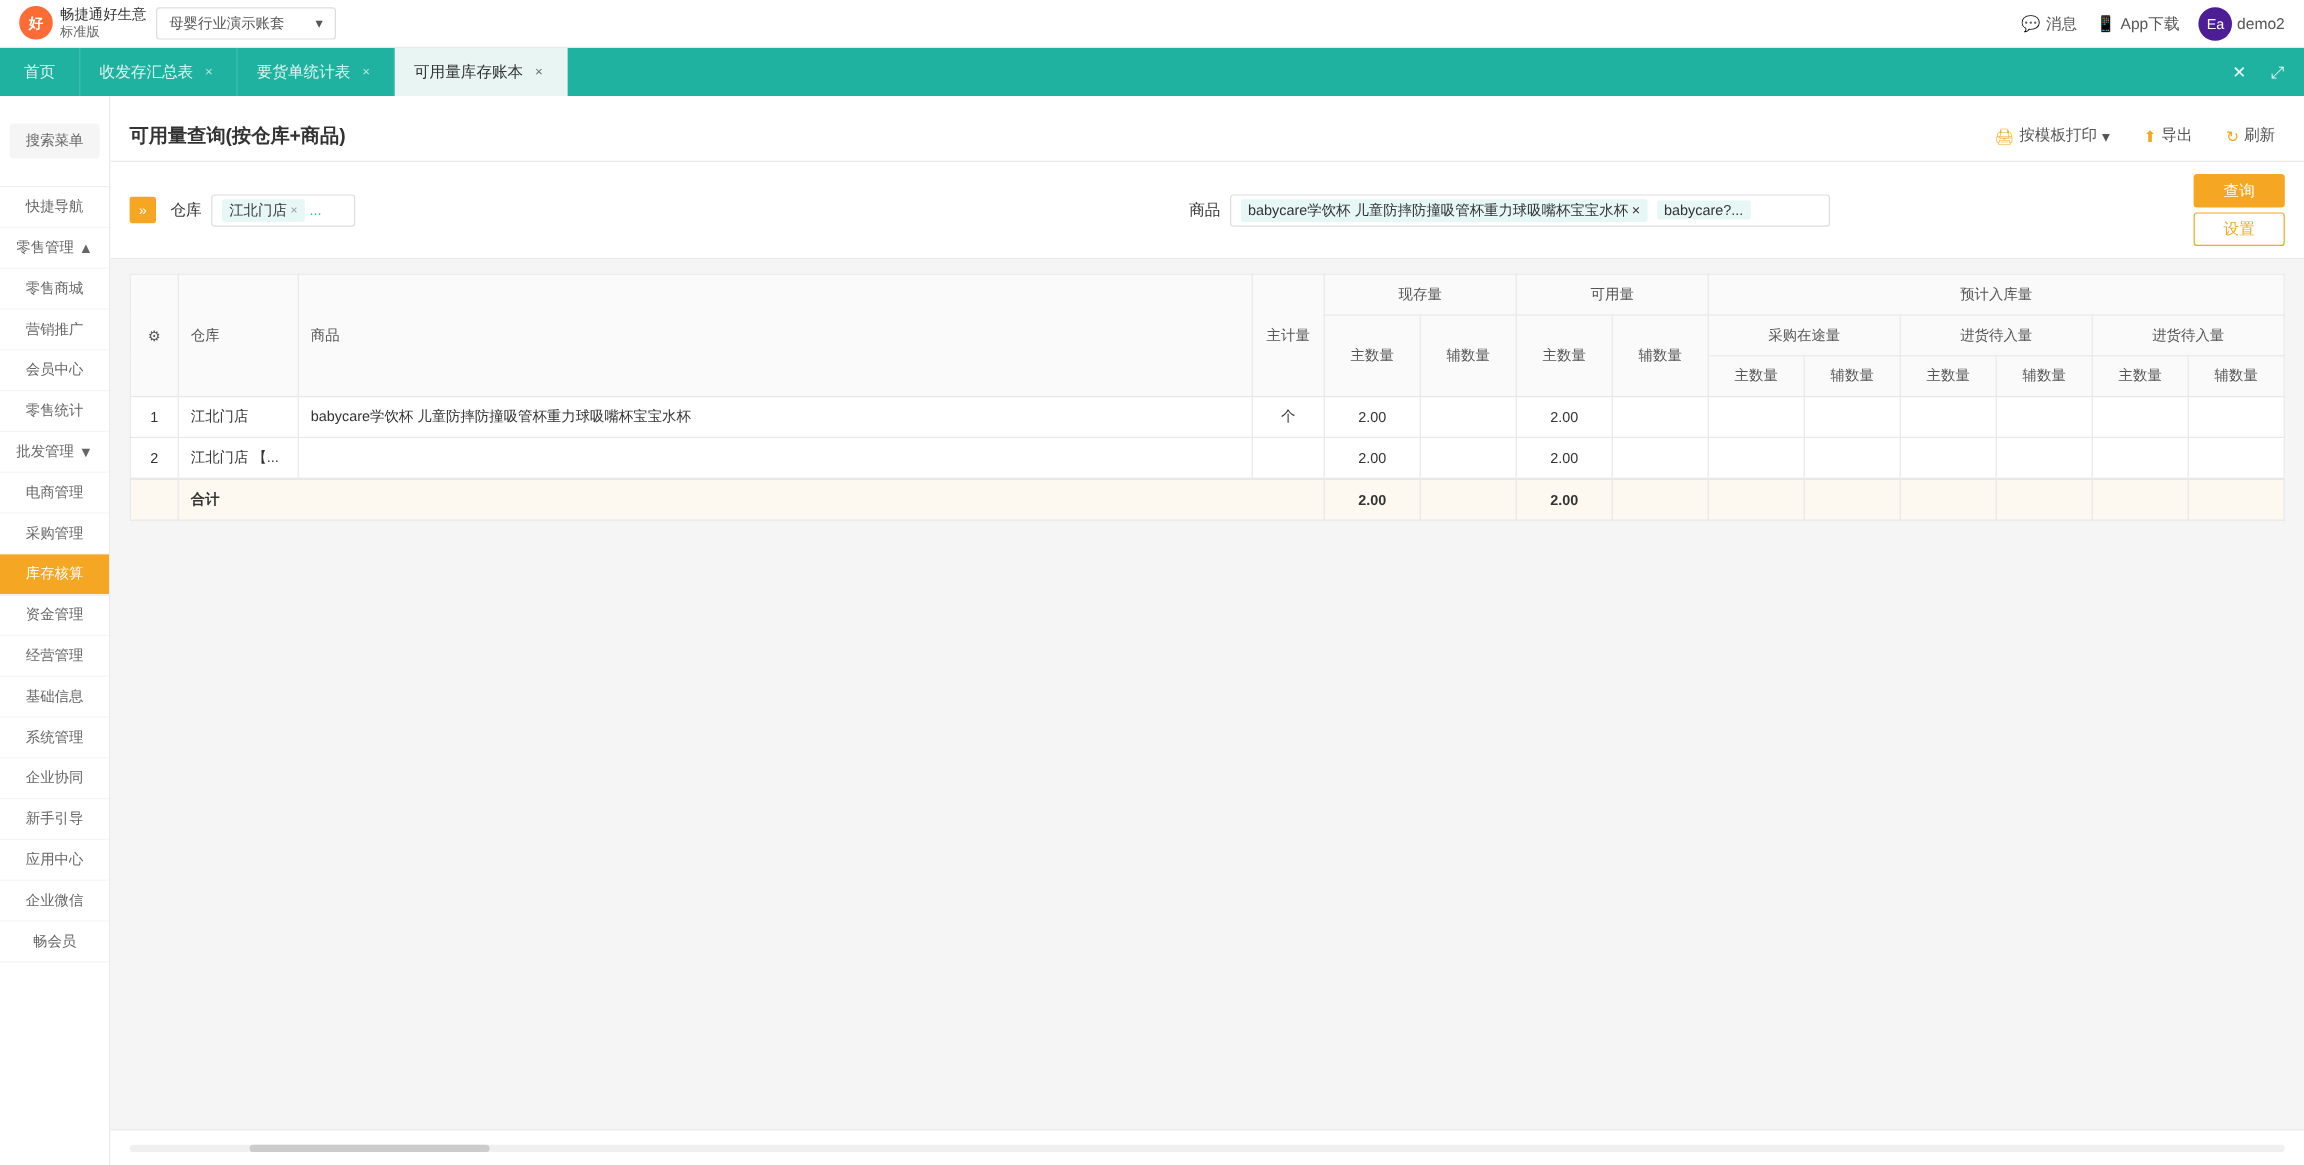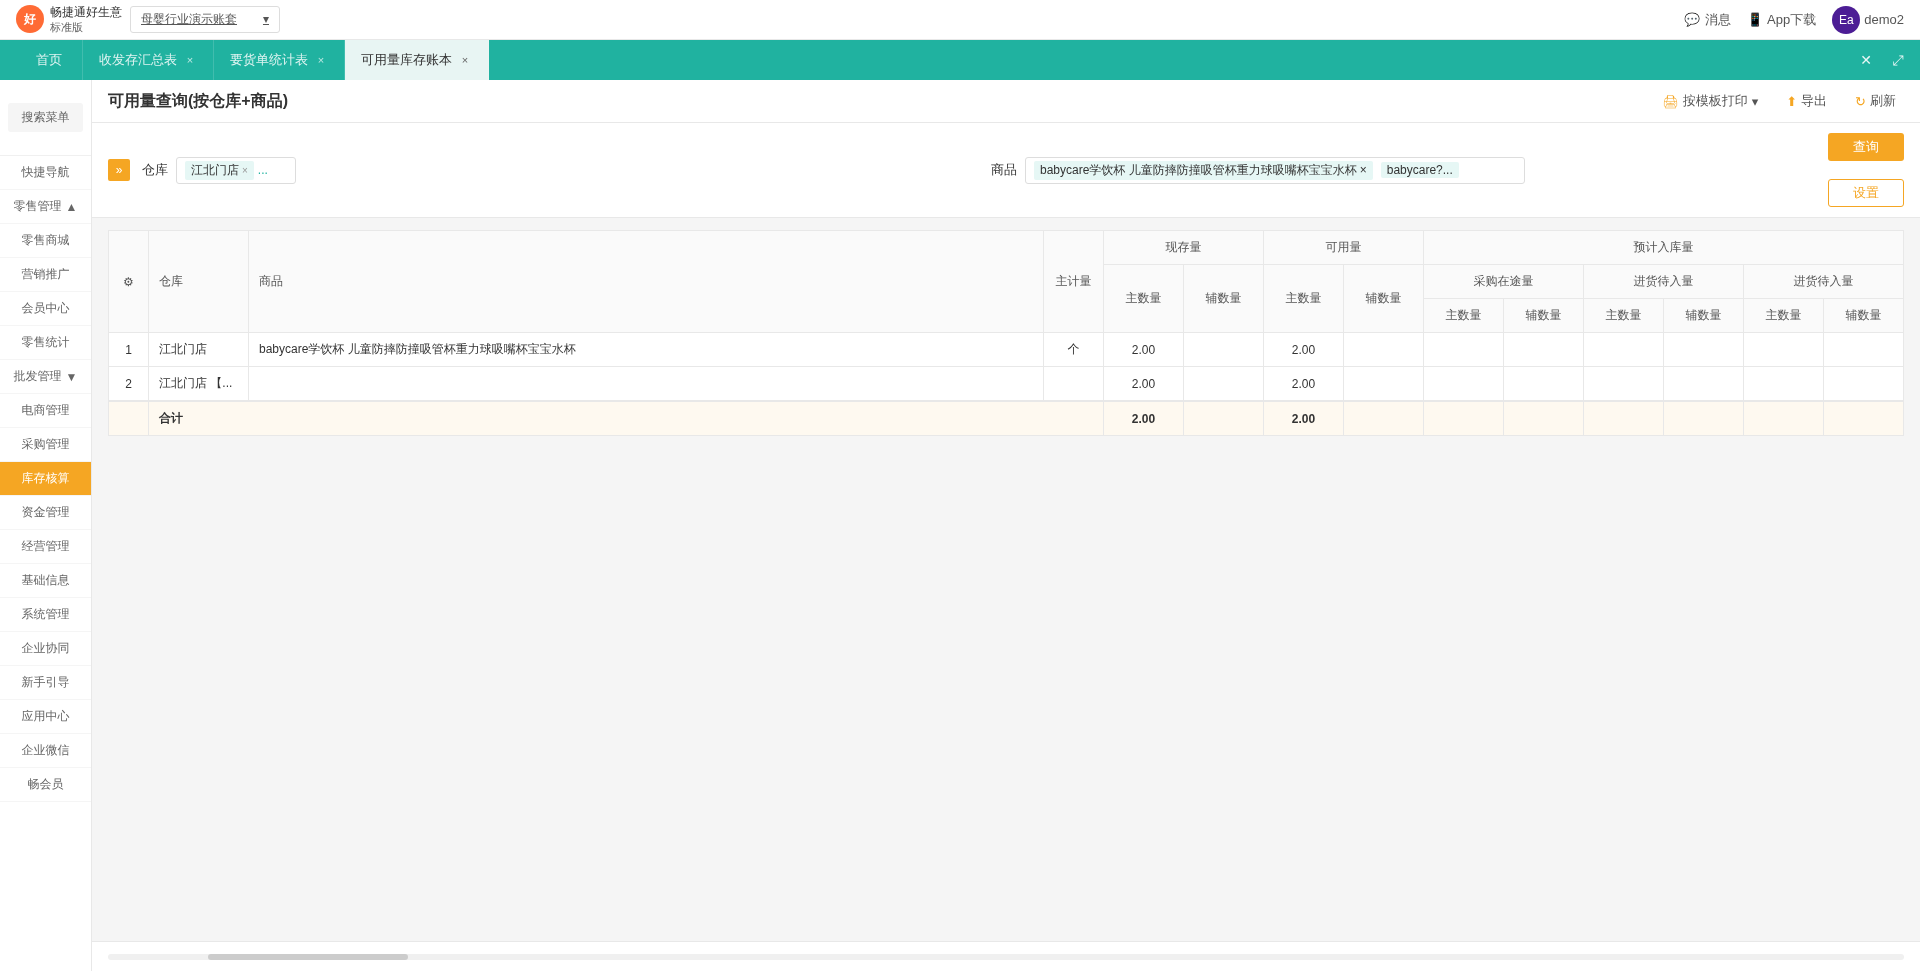--- a/index.html
+++ b/index.html
@@ -48,21 +48,20 @@
       display: flex;
       align-items: center;
       gap: 4px;
       padding: 4px 10px;
       border: 1px solid #ddd;
       border-radius: 3px;
       cursor: pointer;
       font-size: 12px;
       color: #555;
       min-width: 150px;
-      text-decoration: underline;
     }
     .top-header-right {
       display: flex;
       align-items: center;
       gap: 16px;
       font-size: 13px;
       color: #555;
     }
     .top-right-item {
       display: flex;
@@ -82,21 +81,21 @@
       font-size: 12px;
       overflow: hidden;
     }
 
     
     .nav-bar {
       height: 40px;
       background: #20b2a0;
       display: flex;
       align-items: center;
-      padding: 0 0 0 16px;
+      padding: 0 0 0 0;
       position: relative;
     }
     .nav-tab {
       height: 40px;
       display: flex;
       align-items: center;
       padding: 0 16px;
       font-size: 13px;
       color: rgba(255,255,255,0.85);
       cursor: pointer;
@@ -188,21 +187,21 @@
     
     .content-area {
       flex: 1;
       display: flex;
       flex-direction: column;
       overflow: hidden;
     }
 
     
     .page-header {
-      padding: 8px 16px 8px;
+      padding: 20px 16px 8px;
       background: #fff;
       display: flex;
       align-items: center;
       justify-content: space-between;
       border-bottom: 1px solid #e8e8e8;
     }
     .page-title {
       font-size: 16px;
       font-weight: 600;
       color: #333;
@@ -298,21 +297,21 @@
       gap: 3px;
       background: #e6f7f5;
       padding: 1px 6px;
       border-radius: 2px;
       font-size: 12px;
       color: #333;
     }
     .filter-actions {
       display: flex;
       flex-direction: column;
-      gap: 18px;
+      gap: 4px;
     }
     .query-btn {
       background: #f5a623;
       color: #fff;
       border: none;
       padding: 5px 16px;
       border-radius: 3px;
       cursor: pointer;
       font-size: 13px;
     }

